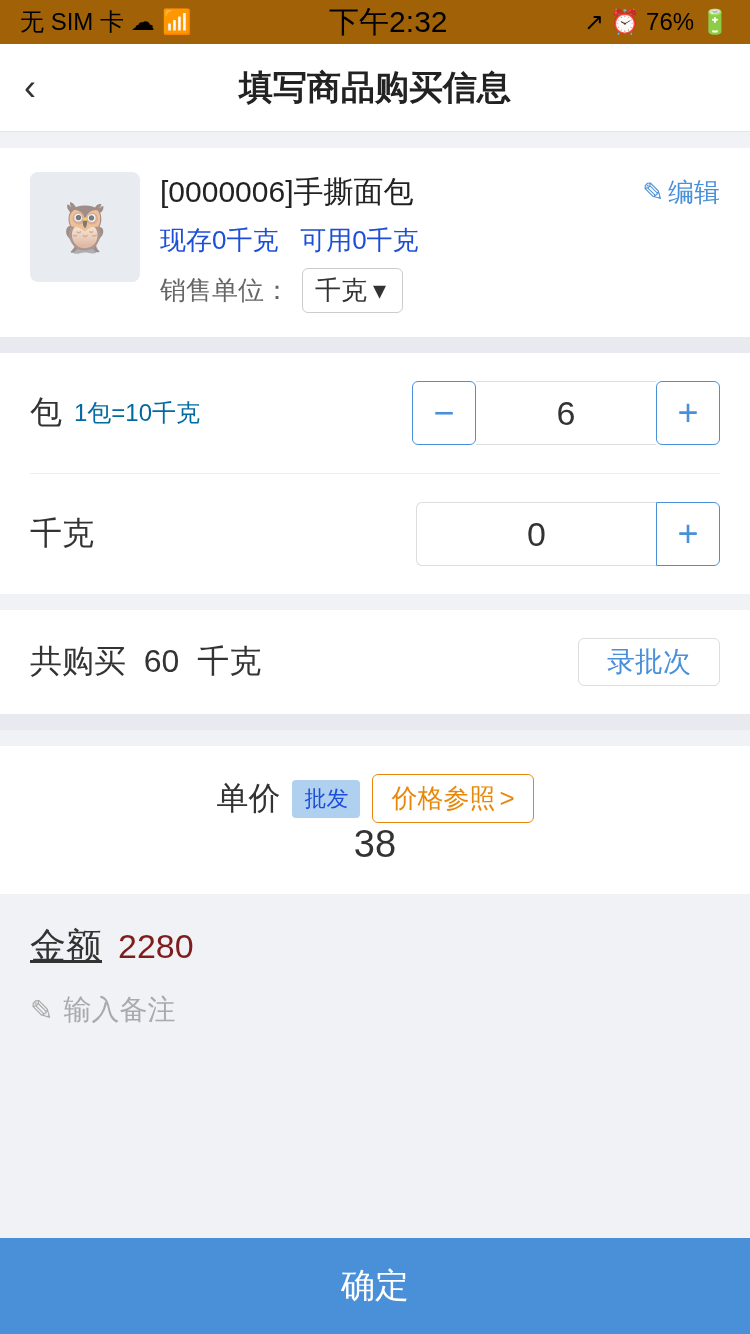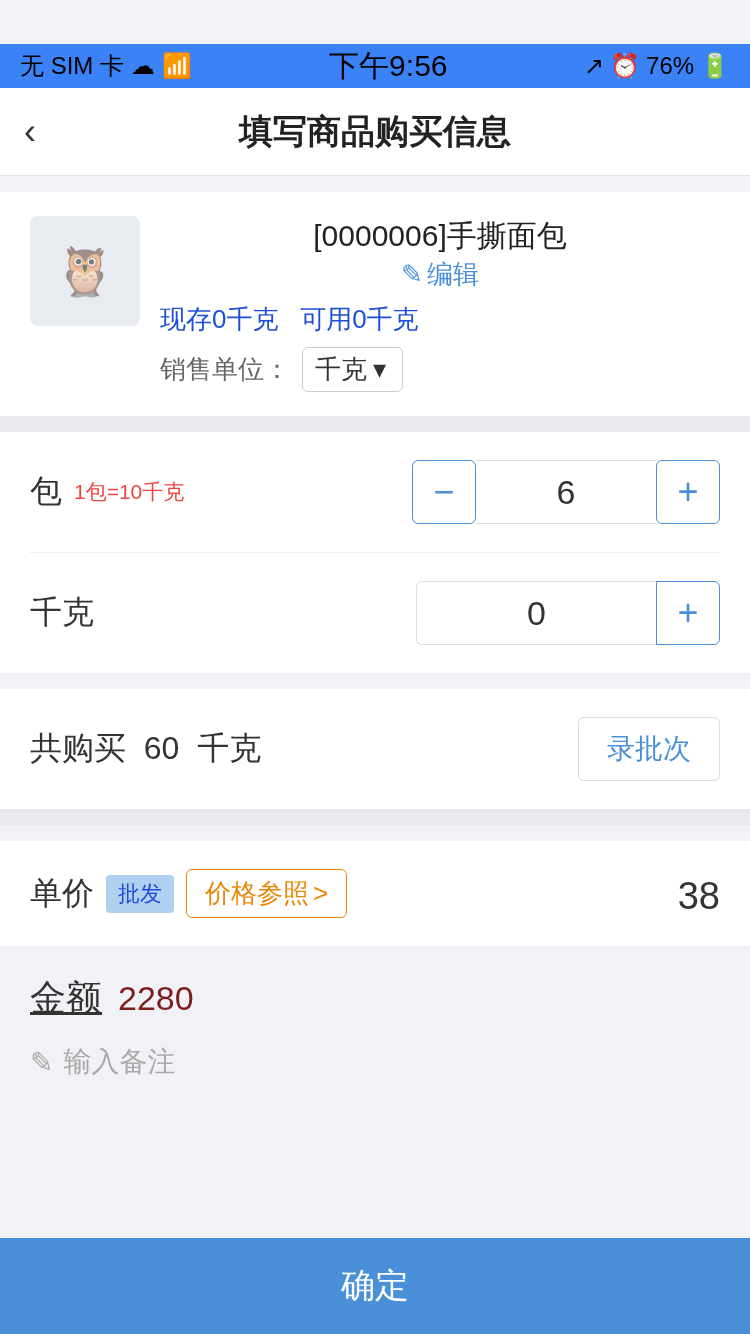--- a/index.html
+++ b/index.html
@@ -9,28 +9,27 @@
       min-height: 1334px;
       font-family: -apple-system, "PingFang SC", "Helvetica Neue", sans-serif;
       background: #f0f2f5;
       font-size: 28px;
       color: #333;
     }
 
     
     .status-bar {
       height: 44px;
-      background: #3b82f6;
+      background: #a16207;
       display: flex;
       align-items: center;
       justify-content: space-between;
       padding: 0 20px;
       font-size: 24px;
       color: #000;
-      margin-top: 44px;
     }
     .status-left { display: flex; align-items: center; gap: 8px; }
     .status-center { font-size: 30px; font-weight: 500; }
     .status-right { display: flex; align-items: center; gap: 6px; font-size: 24px; }
 
     
     .nav-bar {
       height: 88px;
       background: #fff;
       display: flex;
@@ -69,21 +68,20 @@
       display: flex;
       align-items: center;
       justify-content: center;
       flex-shrink: 0;
     }
     .product-info { flex: 1; }
     .product-name-row {
       display: flex;
       align-items: center;
       justify-content: space-between;
-      flex-direction: column;
     }
     .product-name { font-size: 30px; font-weight: 500; color: #222; }
     .edit-btn {
       color: #4a90d9;
       font-size: 26px;
       display: flex;
       align-items: center;
       gap: 4px;
       cursor: pointer;
     }
@@ -133,22 +131,22 @@
     }
     .input-row:last-child { border-bottom: none; }
     .input-label {
       font-size: 32px;
       color: #333;
       display: flex;
       align-items: center;
       gap: 12px;
     }
     .input-hint {
-      font-size: 21px;
-      color: #ef4444;
+      font-size: 24px;
+      color: #0369a1;
     }
     .stepper {
       display: flex;
       align-items: center;
       gap: 0;
     }
     .stepper-btn {
       width: 64px;
       height: 64px;
       background: #fff;
@@ -192,38 +190,39 @@
       padding: 28px 30px;
       display: flex;
       align-items: center;
       justify-content: space-between;
       margin-top: 16px;
     }
     .summary-text { font-size: 32px; color: #333; }
     .batch-btn {
       border: 1px solid #ddd;
       border-radius: 6px;
-      padding: 12px 28px;
+      padding: 4px 28px;
       font-size: 28px;
       color: #4a90d9;
       background: #fff;
       cursor: pointer;
     }
 
     
     .price-section {
       background: #fff;
       padding: 28px 30px 0 30px;
       margin-top: 16px;
     }
     .price-row {
       display: flex;
-      align-items: flex-end;
+      align-items: center;
       justify-content: space-between;
       padding-bottom: 28px;
+      flex-direction: column;
     }
     .price-label-group {
       display: flex;
       align-items: center;
       gap: 12px;
     }
     .price-label { font-size: 32px; color: #333; }
     .badge-batch {
       background: #b0d0f0;
       color: #1d4ed8;
@@ -294,21 +293,21 @@
     }
   </style>
 </head>
 <body>
 
 <div class="status-bar">
   <div class="status-left">
     <span>无 SIM 卡 ☁</span>
     <span>📶</span>
   </div>
-  <div class="status-center">下午9:56</div>
+  <div class="status-center">下午2:32</div>
   <div class="status-right">
     <span>↗</span>
     <span>⏰</span>
     <span>76%</span>
     <span>🔋</span>
   </div>
 </div>
 
 <div class="nav-bar">
   <div class="nav-back">‹</div>

